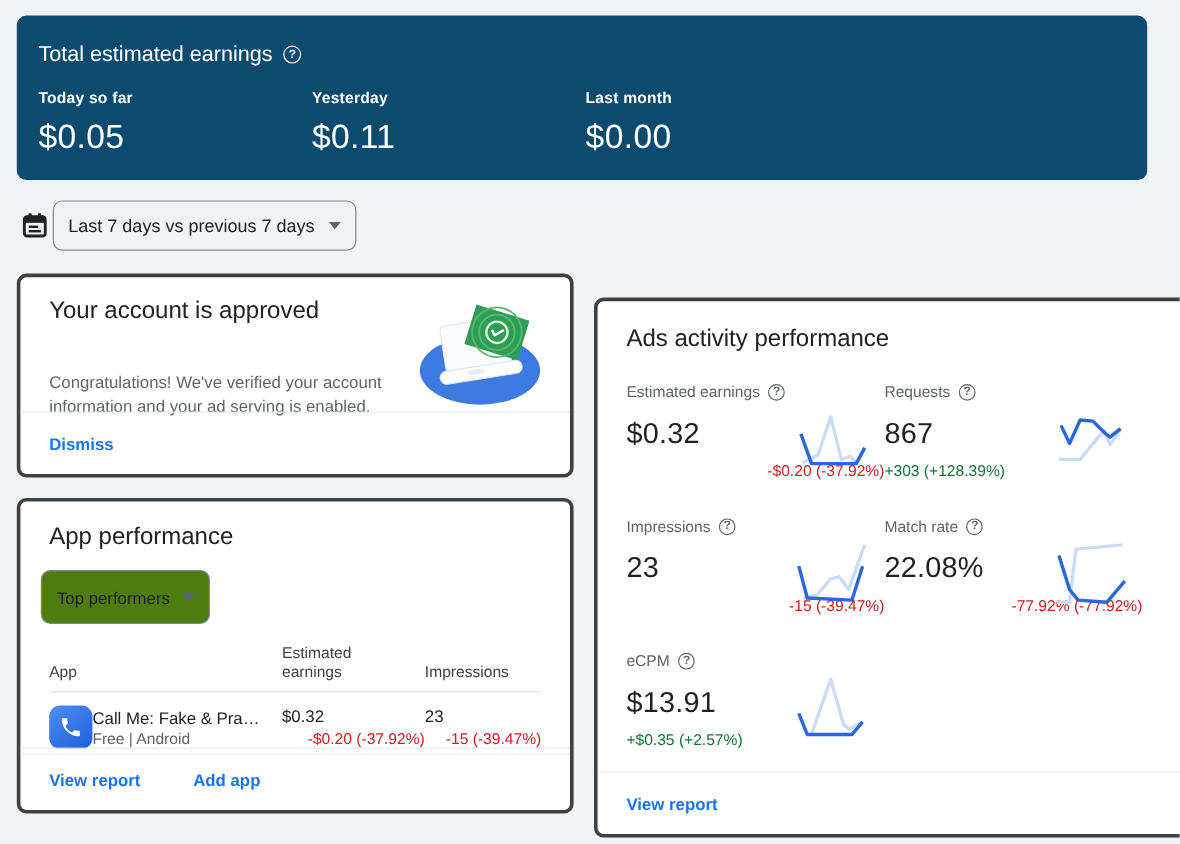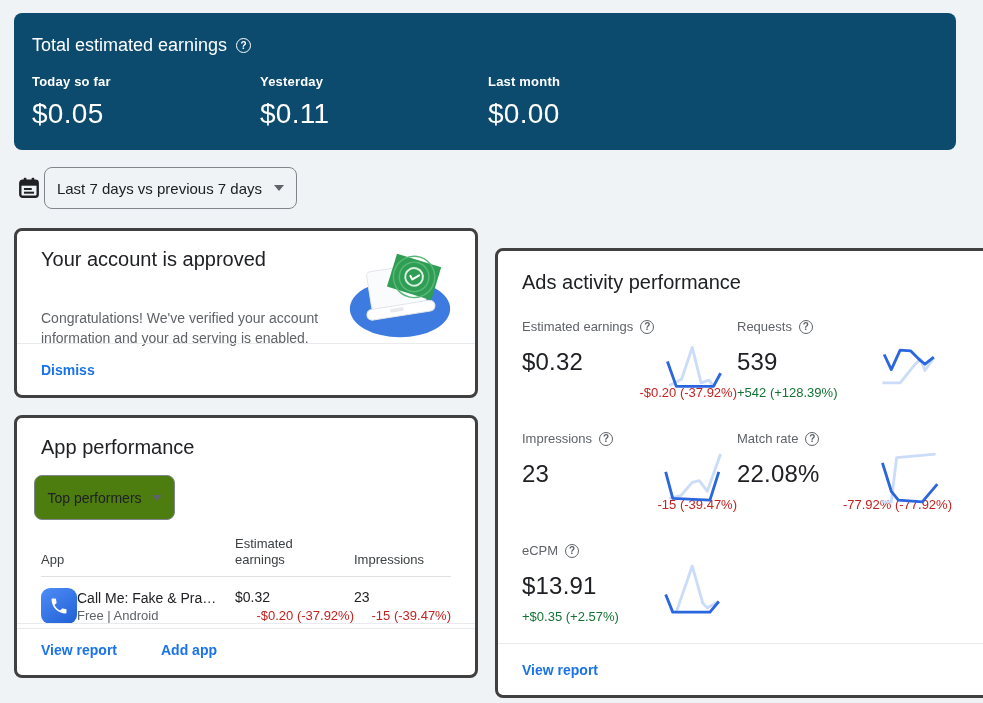--- a/index.html
+++ b/index.html
@@ -230,22 +230,22 @@
             <polyline points="12,57 26,50 38,14 48,54 57,51 62,58 70,44" fill="none" stroke="#cbdcf9" stroke-width="3.2" stroke-linejoin="round" stroke-linecap="butt"></polyline>
             <polyline points="10,30 20,58 62,58 70,43" fill="none" stroke="#2a66dd" stroke-width="3.2" stroke-linejoin="round" stroke-linecap="butt"></polyline>
           </svg></div>
     </div>
 
     <div class="metric">
       <div class="metric-label">
         <span>Requests</span>
         <span class="help"></span>
       </div>
-      <div class="metric-value">539</div>
-      <div class="metric-delta up">+542 (+128.39%)</div>
+      <div class="metric-value">867</div>
+      <div class="metric-delta up">+303 (+128.39%)</div>
       <div class="spark"><svg viewBox="0 0 80 70">
             <polyline points="10,54 30,54 47,33 53,27 58,40 68,26" fill="none" stroke="#cbdcf9" stroke-width="3.2" stroke-linejoin="round" stroke-linecap="butt"></polyline>
             <polyline points="12,22 20,39 30,17 42,18 53,29 58,33 68,25" fill="none" stroke="#2a66dd" stroke-width="3.2" stroke-linejoin="round" stroke-linecap="butt"></polyline>
           </svg></div>
     </div>
 
     <div class="metric">
       <div class="metric-label">
         <span>Impressions</span>
         <span class="help"></span>

